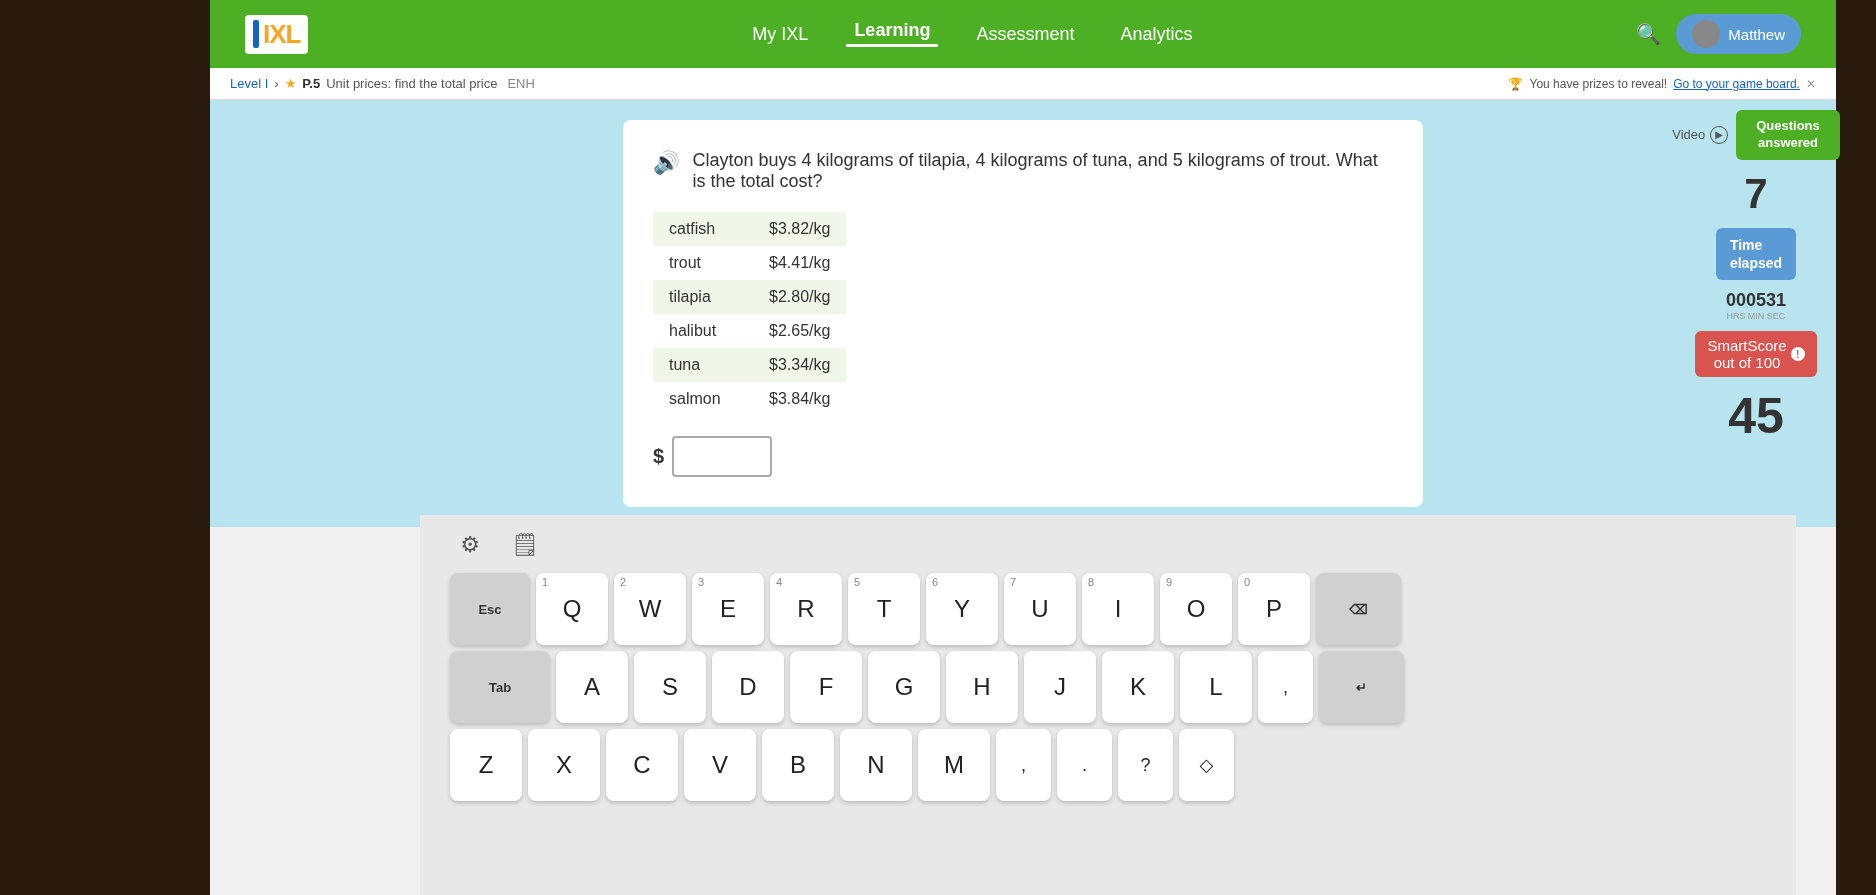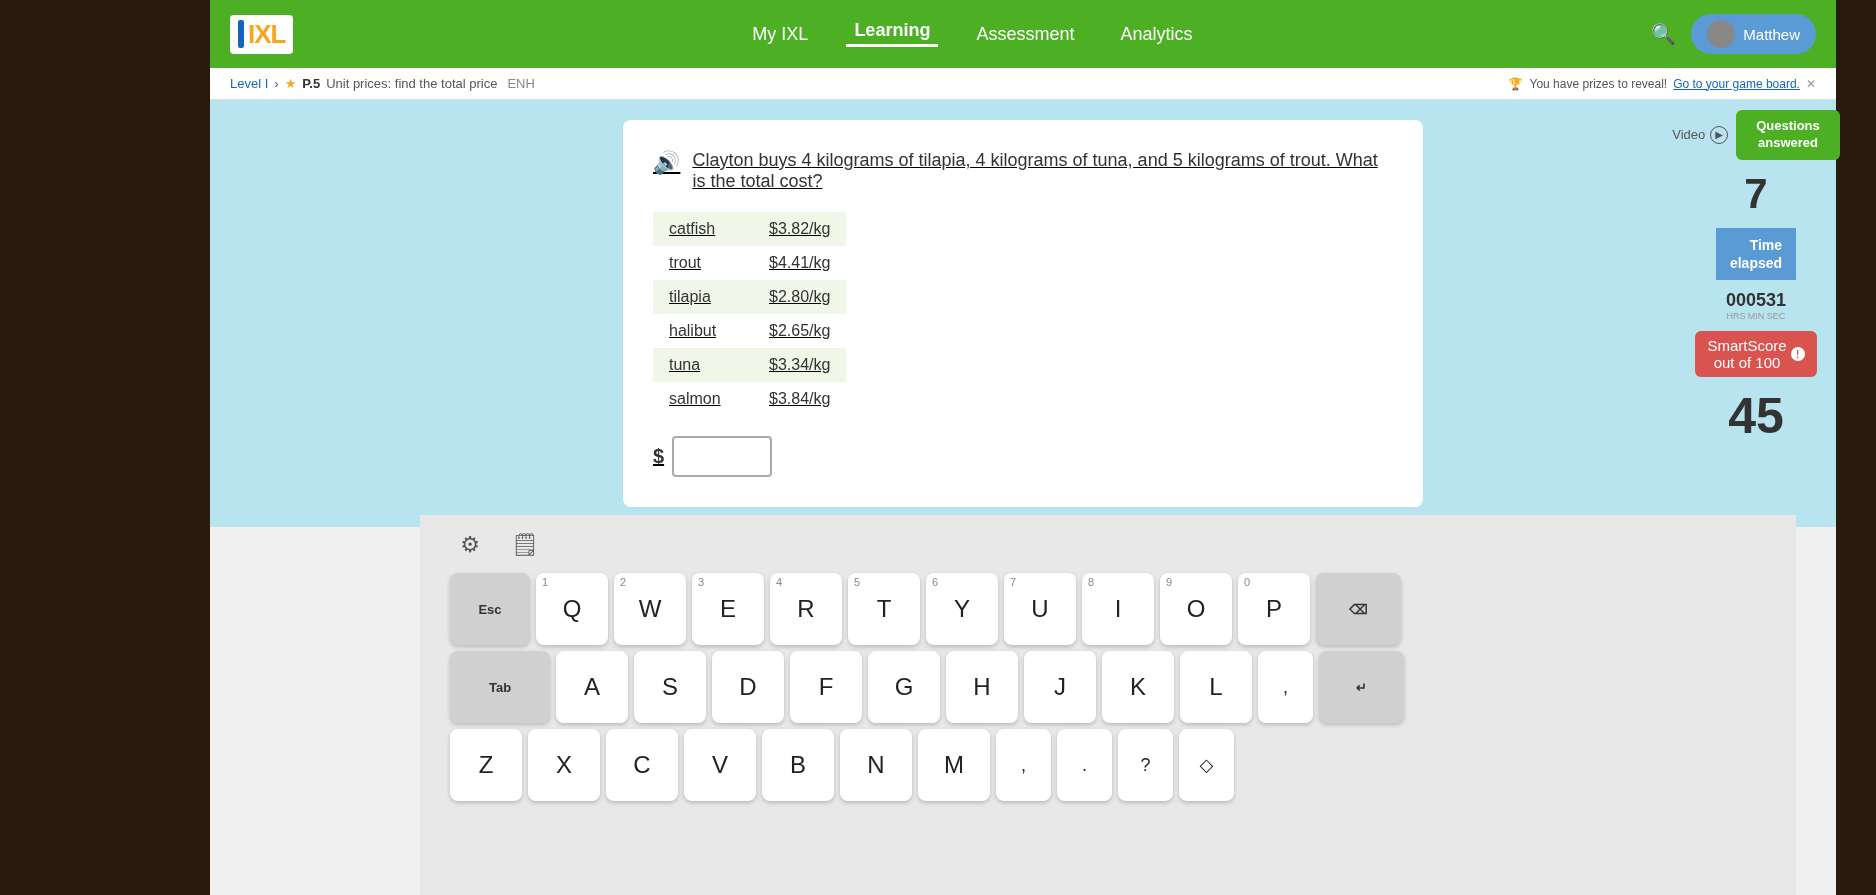--- a/index.html
+++ b/index.html
@@ -21,21 +21,21 @@
       bottom: 0;
       background: #f0f0f0;
     }
 
     
     .nav-bar {
       background: #4caf24;
       height: 68px;
       display: flex;
       align-items: center;
-      padding: 0 20px;
+      padding: 0 35px;
       gap: 30px;
     }
 
     .logo-box {
       background: white;
       padding: 4px 8px;
       border-radius: 4px;
       display: flex;
       align-items: center;
     }
@@ -144,21 +144,20 @@
       text-decoration: underline;
       cursor: pointer;
     }
 
     
     .main-content {
       background: #b8e4f0;
       padding: 20px;
       min-height: 400px;
       position: relative;
-      text-decoration: underline;
     }
 
     .question-card {
       background: white;
       border-radius: 8px;
       padding: 30px;
       max-width: 800px;
       margin: 0 auto;
       position: relative;
     }
@@ -202,26 +201,26 @@
     .question-count {
       font-size: 42px;
       font-weight: bold;
       color: #333;
     }
 
     .time-elapsed-btn {
       background: #5b9bd5;
       color: white;
       border: none;
-      border-radius: 0;
+      border-radius: 6px;
       padding: 8px 14px;
       font-size: 14px;
       font-weight: bold;
       cursor: pointer;
-      text-align: right;
+      text-align: left;
       line-height: 1.3;
     }
 
     .timer-display {
       display: flex;
       gap: 0;
       font-size: 13px;
       color: #555;
       align-items: flex-end;
     }

